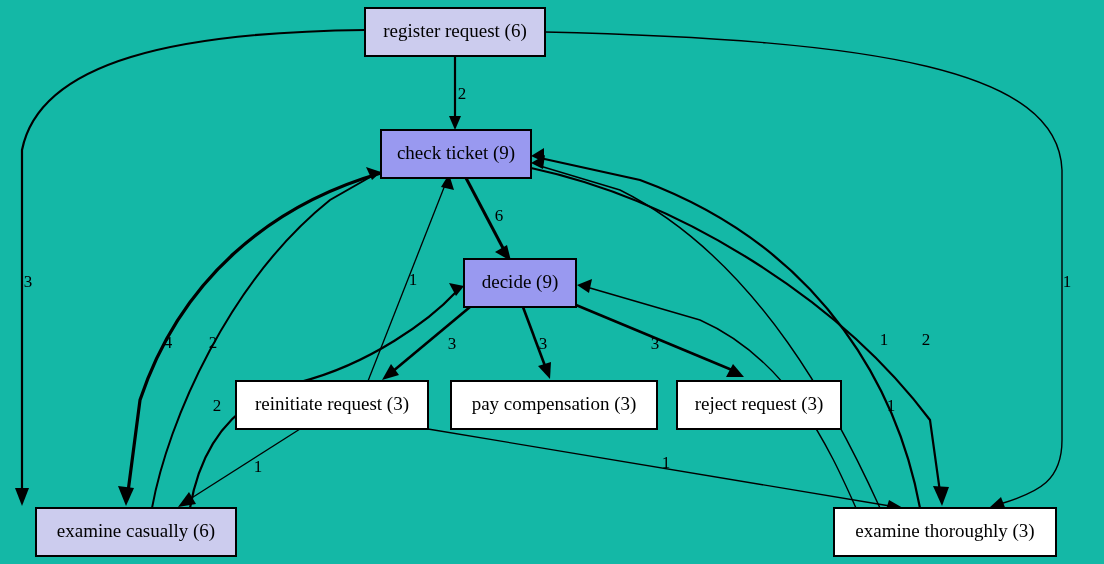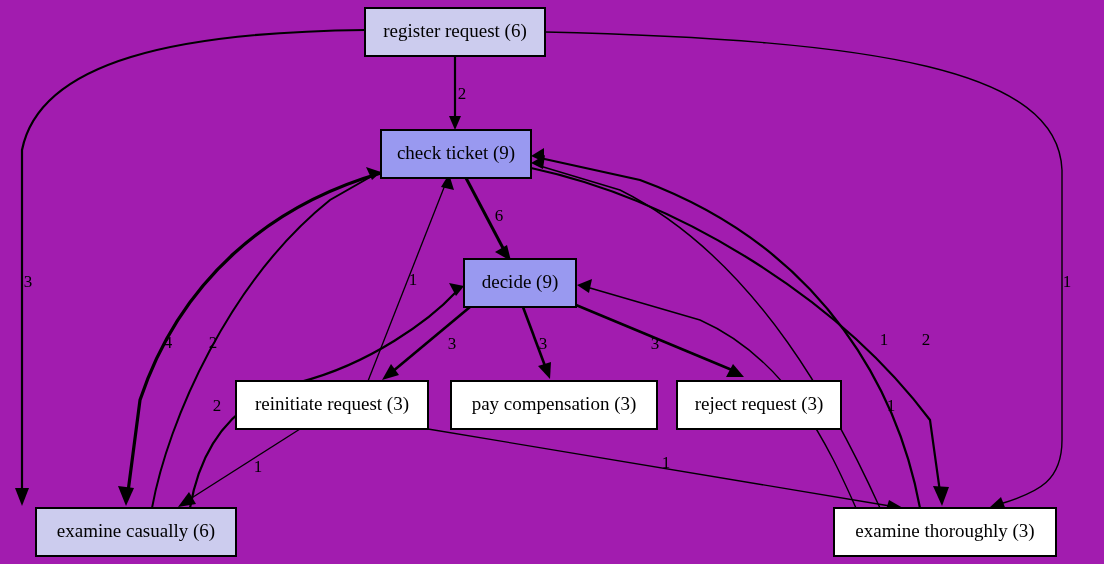--- a/index.html
+++ b/index.html
@@ -4,21 +4,21 @@
 <style>
   html, body {
     margin: 0;
     padding: 0;
     background: #ffffff;
   }
   #canvas-wrap {
     position: relative;
     width: 1104px;
     height: 564px;
-    background: #a21caf;
+    background: #14b8a6;
     overflow: hidden;
     font-family: "Liberation Serif", "DejaVu Serif", serif;
   }
   svg#graph {
     display: block;
     width: 1104px;
     height: 564px;
   }
   .node-box {
     stroke: #000000;

